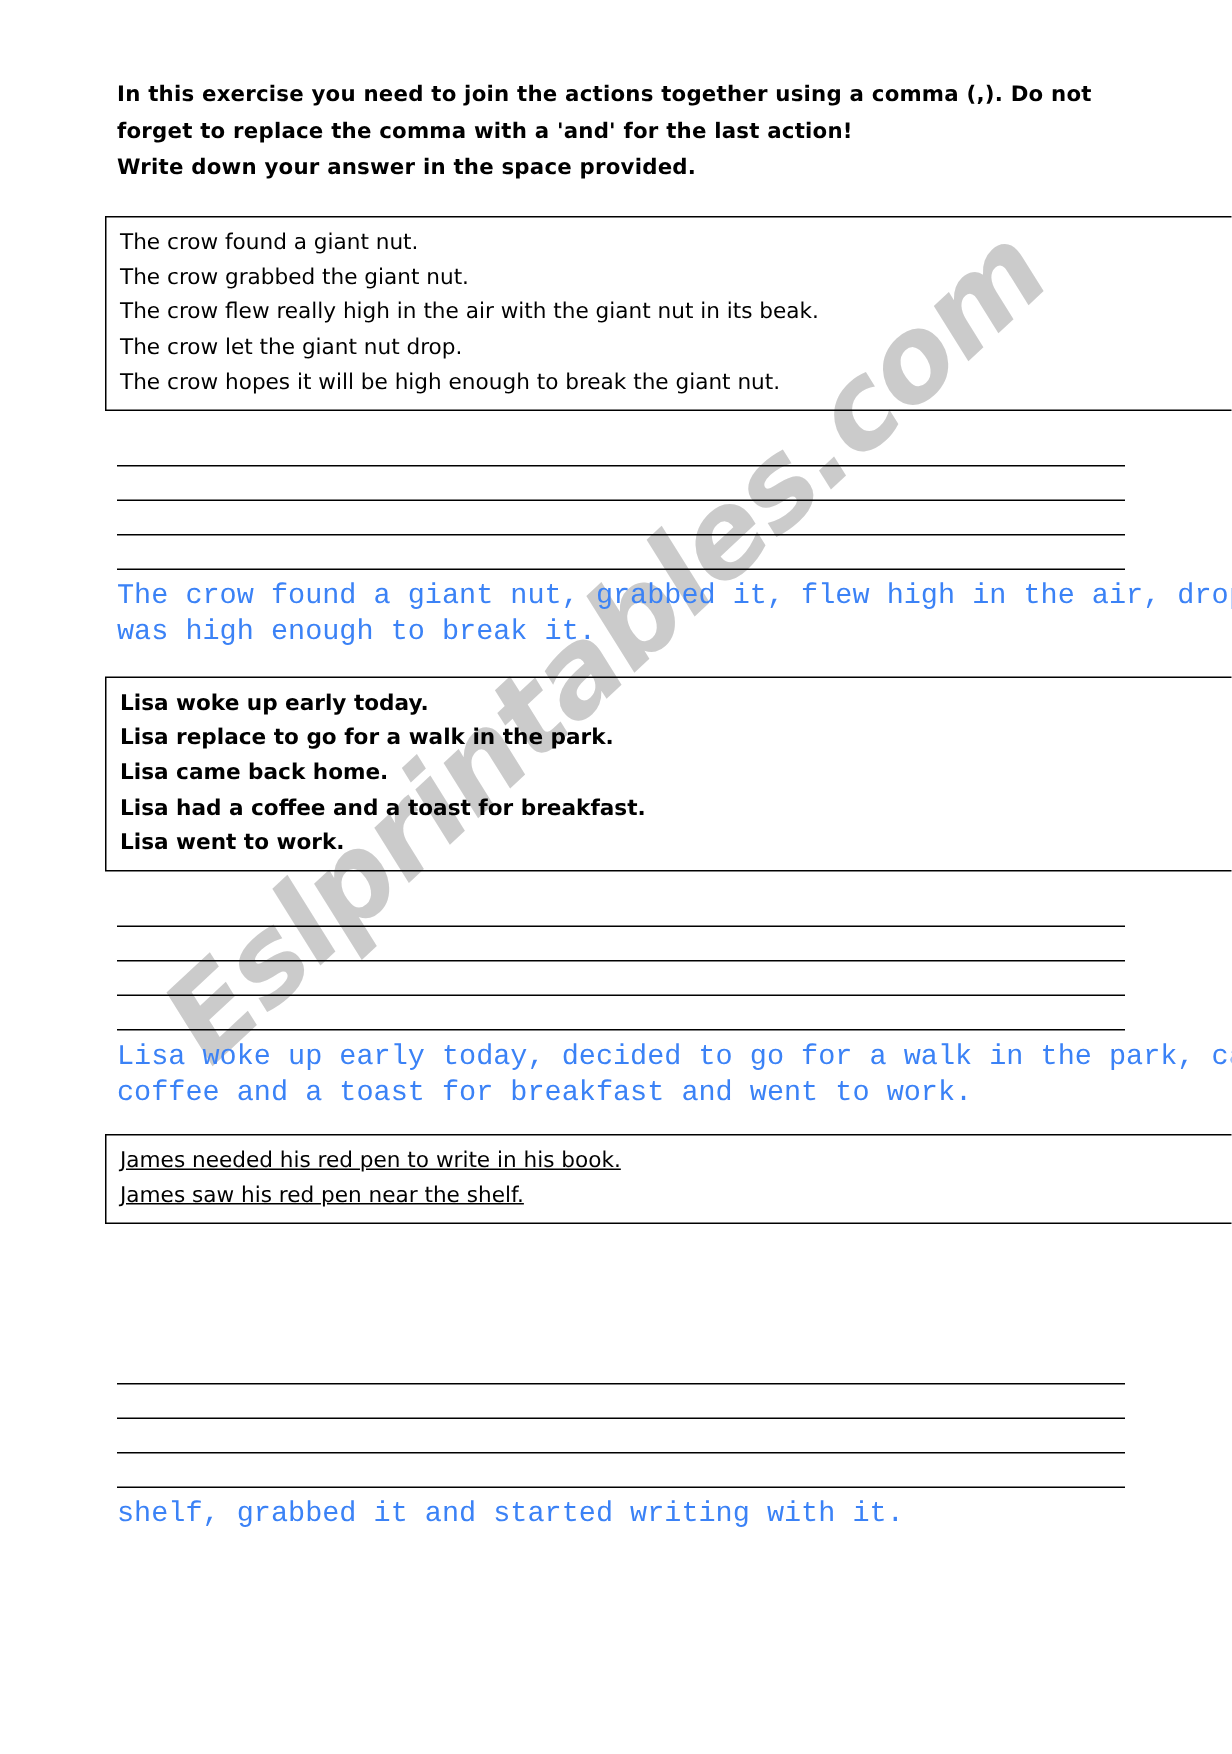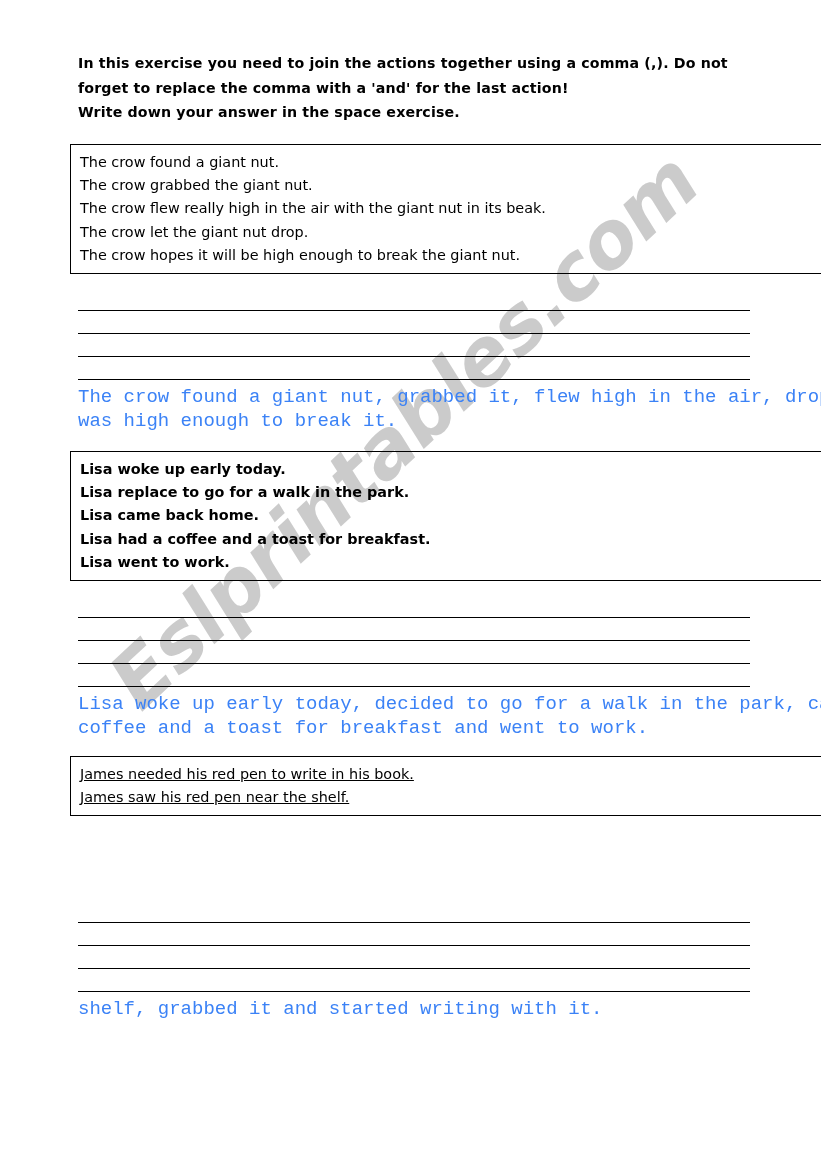--- a/index.html
+++ b/index.html
@@ -127,21 +127,21 @@
 
 <div id="watermark">
   <div class="wm-text" style="color: rgb(201, 201, 201); transform: rotate(-43deg);">Eslprintables.com</div>
 </div>
 
 <div id="page">
 
   <div id="instructions">
     <span class="ins-line">In this exercise you need to join the actions together using a comma (,). Do not</span>
     <span class="ins-line">forget to replace the comma with a 'and' for the last action!</span>
-    <span class="ins-line">Write down your answer in the space exercise.</span>
+    <span class="ins-line">Write down your answer in the space provided.</span>
   </div>
 
   <div class="prompt-box" id="box-1">
     <span class="prompt-line">The crow found a giant nut.</span>
     <span class="prompt-line">The crow grabbed the giant nut.</span>
     <span class="prompt-line">The crow flew really high in the air with the giant nut in its beak.</span>
     <span class="prompt-line">The crow let the giant nut drop.</span>
     <span class="prompt-line">The crow hopes it will be high enough to break the giant nut.</span>
   </div>
 

